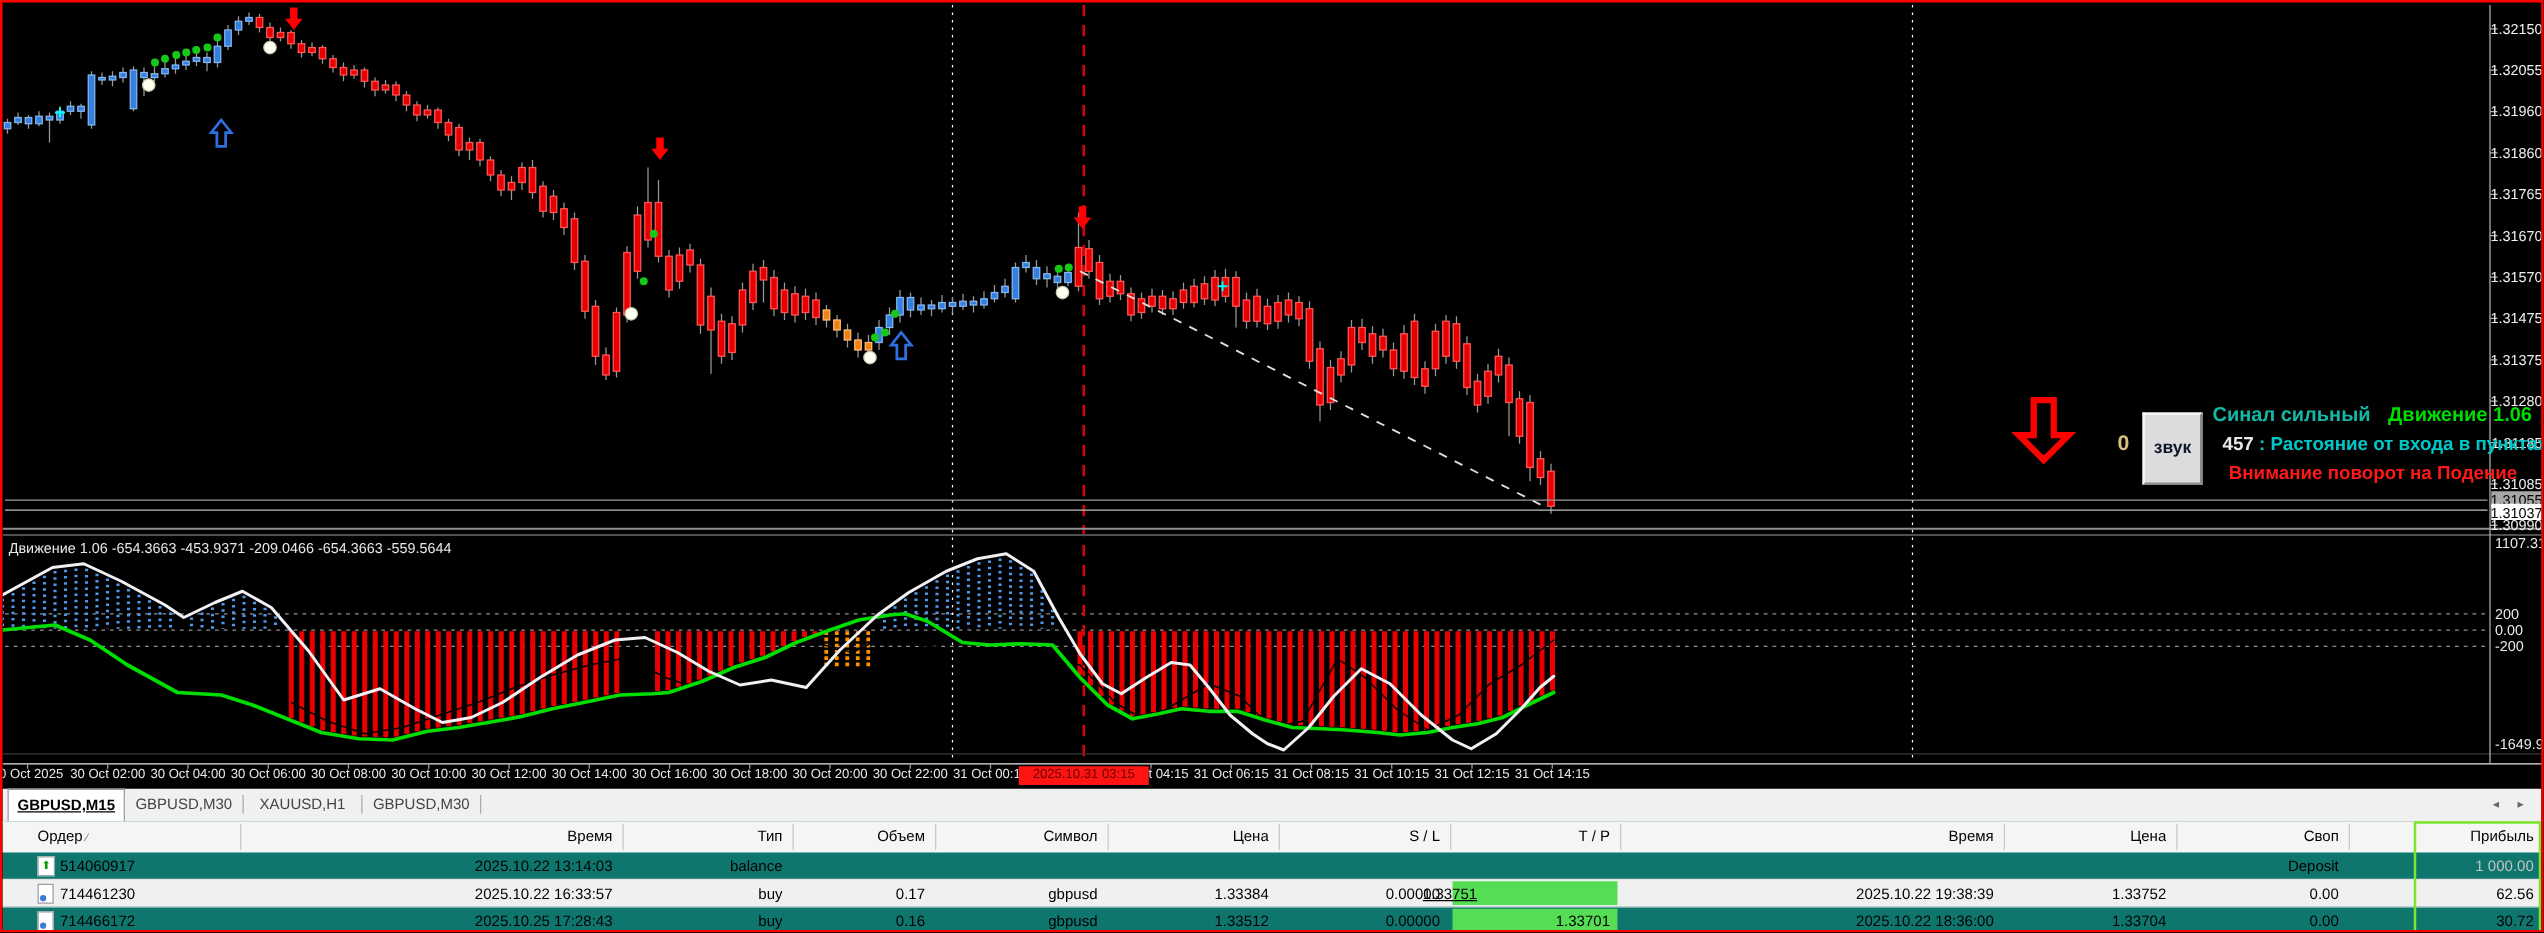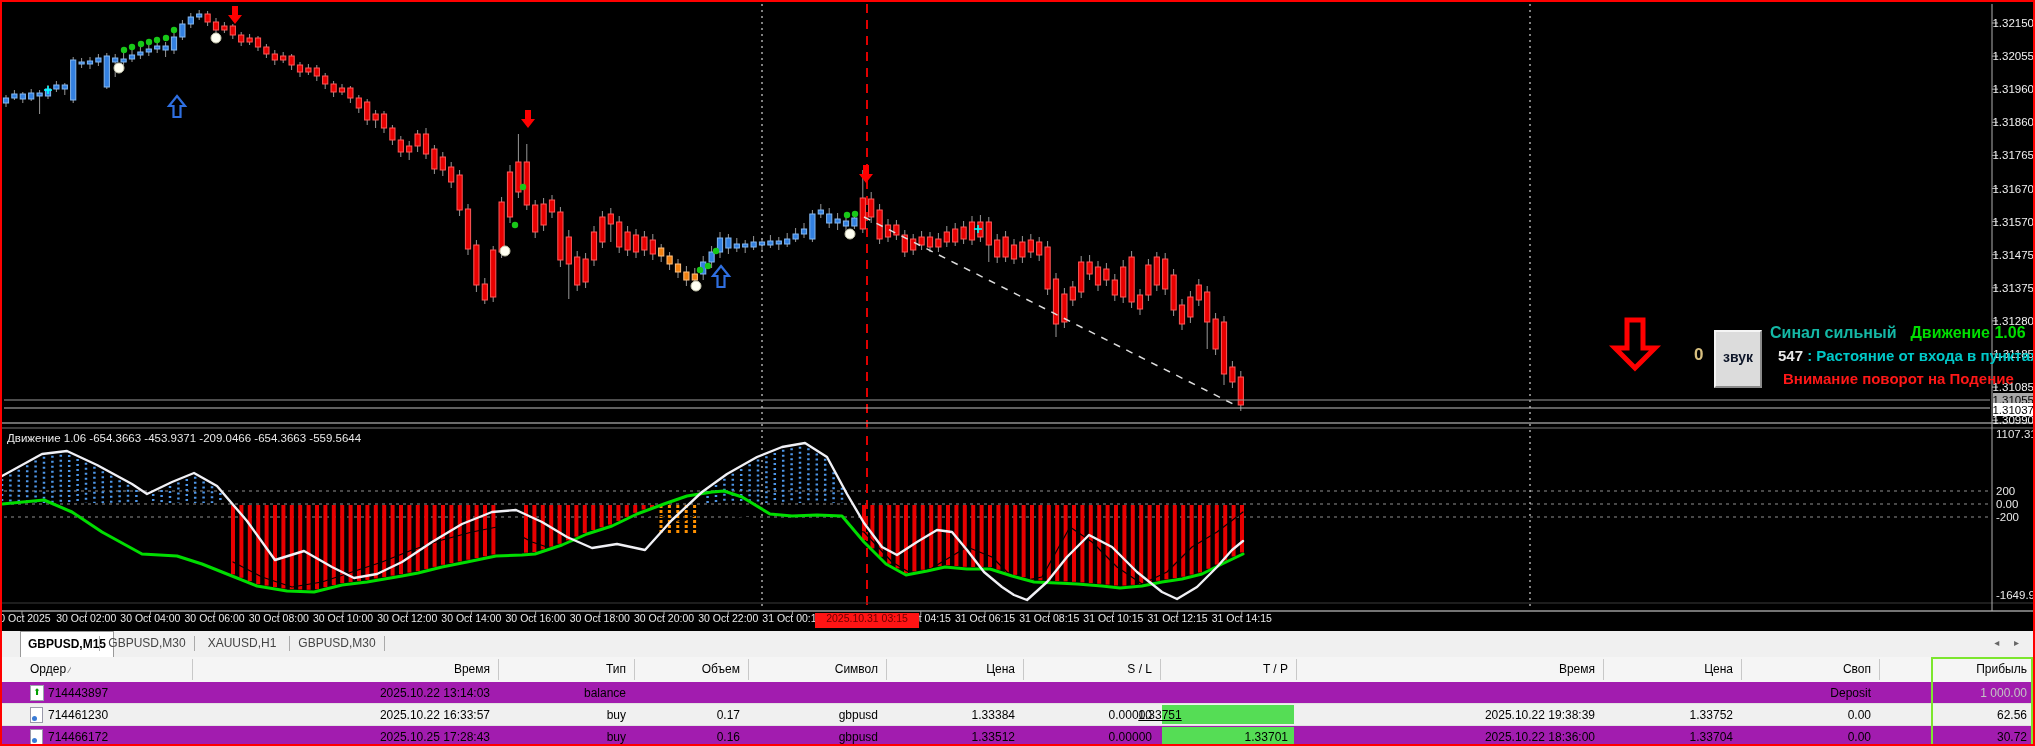--- a/index.html
+++ b/index.html
@@ -19,21 +19,21 @@
   #sig3{left:1781px;top:368px;font-size:15px;color:#ff1818;}
   
   #tabbar{position:absolute;left:0px;top:629px;width:2031px;height:26px;background:#f0f0f0;
           border-bottom:1px solid #b8b8b8;}
   .tab{position:absolute;top:0;height:25px;line-height:25px;font-size:12px;color:#444;
        text-align:center;cursor:pointer;}
   .tab.active{background:#ffffff;border:1px solid #9a9a9a;border-bottom:none;color:#000;font-weight:bold;}
   .tabsep{position:absolute;top:5px;width:1px;height:15px;background:#aaa;}
   #tab-scroll{position:absolute;right:8px;top:6px;font-size:10px;color:#666;letter-spacing:6px;cursor:pointer;}
   
-  #table{position:absolute;left:0px;top:655px;width:2031px;height:89px;background:#a21caf;}
+  #table{position:absolute;left:0px;top:655px;width:2031px;height:89px;background:#0f766e;}
   .hrow{position:absolute;left:0;top:0;width:100%;height:25px;background:#f5f5f5;}
   .hcell,.cell{position:absolute;font-size:12px;color:#000;white-space:nowrap;overflow:hidden;}
   .hcell{top:5px;}
   .vline{position:absolute;top:2px;width:1px;height:21px;background:#c8c8c8;}
   .rowline{position:absolute;left:0;width:100%;height:1px;background:#e2e2e2;}
   .trow{position:absolute;left:0;width:100%;height:21px;cursor:default;}
   .icon-balance{position:absolute;left:28px;top:3px;width:12px;height:14px;background:#fff;
       border:1px solid #9aa;color:#00a000;font-size:9px;line-height:13px;text-align:center;}
   .icon-order{position:absolute;left:28px;top:3px;width:11px;height:14px;background:#fff;
       border:1px solid #99a;}
@@ -613,27 +613,27 @@
       <rect x="813" y="611" width="104" height="15" fill="#ff1414"></rect>
       <text x="865" y="620" fill="#6a0000" font-size="10.5" text-anchor="middle" font-family="&quot;Liberation Sans&quot;,sans-serif" font-weight="normal">2025.10.31 03:15</text>
     </svg>
 
   <div id="zero-label" class="sig">0</div>
   <div id="sound-button">звук</div>
   <div id="sig1" class="sig">
     <span class="red">Синал сильный</span><span class="grn">Движение 1.06</span>
   </div>
   <div id="sig2" class="sig">
-    <span class="val">547</span><span class="cyn"> : Растояние от входа в пунктах</span>
+    <span class="val">457</span><span class="cyn"> : Растояние от входа в пунктах</span>
   </div>
   <div id="sig3" class="sig">Внимание поворот на Подение</div>
 
   <div id="tabbar">
     <div id="tab-scroll">◂ ▸</div>
-  <div class="tab active" style="left: 18px; width: 92px;">GBPUSD,M15</div>
+  <div class="tab active" style="left: 4px; width: 92px; text-decoration: underline;">GBPUSD,M15</div>
       <div class="tabsep" style="left: 97px;"></div>
       <div class="tab" style="left: 99px; width: 92px;">GBPUSD,M30</div>
       <div class="tabsep" style="left: 192px;"></div>
       <div class="tab" style="left: 194px; width: 92px;">XAUUSD,H1</div>
       <div class="tabsep" style="left: 287px;"></div>
       <div class="tab" style="left: 289px; width: 92px;">GBPUSD,M30</div>
       <div class="tabsep" style="left: 382px;"></div>
     </div>
   <div id="panel-close">×</div>
   <div id="table">
@@ -657,21 +657,21 @@
         <div class="hcell" style="left: 1298px; width: 295px; text-align: right;">Время</div>
         <div class="vline" style="left: 1601px;"></div>
         <div class="hcell" style="left: 1605px; width: 126px; text-align: right;">Цена</div>
         <div class="vline" style="left: 1739px;"></div>
         <div class="hcell" style="left: 1743px; width: 126px; text-align: right;">Своп</div>
         <div class="vline" style="left: 1877px;"></div>
         <div class="hcell" style="left: 1881px; width: 144px; text-align: right;">Прибыль</div>
       </div>
       <div class="trow" style="top: 25px;">
         <div class="icon-balance">⬆</div>
-        <div class="cell" style="top: 4px; left: 46px;">714443897</div>
+        <div class="cell" style="top: 4px; left: 46px;">514060917</div>
         <div class="cell" style="top: 4px; left: 194px; width: 294px; text-align: right;">2025.10.22 13:14:03</div>
         <div class="cell" style="top: 4px; left: 500px; width: 124px; text-align: right;">balance</div>
         <div class="cell" style="top: 4px; left: 1743px; width: 126px; text-align: right;">Deposit</div>
         <div class="cell" style="top: 4px; left: 1881px; width: 144px; text-align: right; color: rgb(196, 196, 196);">1 000.00</div>
       </div>
       <div class="rowline" style="top: 46px;"></div>
       <div class="trow" style="top: 47px; background: rgb(240, 240, 240);">
         <div class="icon-order"></div>
         <div class="cell" style="top: 4px; left: 46px;">714461230</div>
         <div class="cell" style="top: 4px; left: 194px; width: 294px; text-align: right;">2025.10.22 16:33:57</div>

